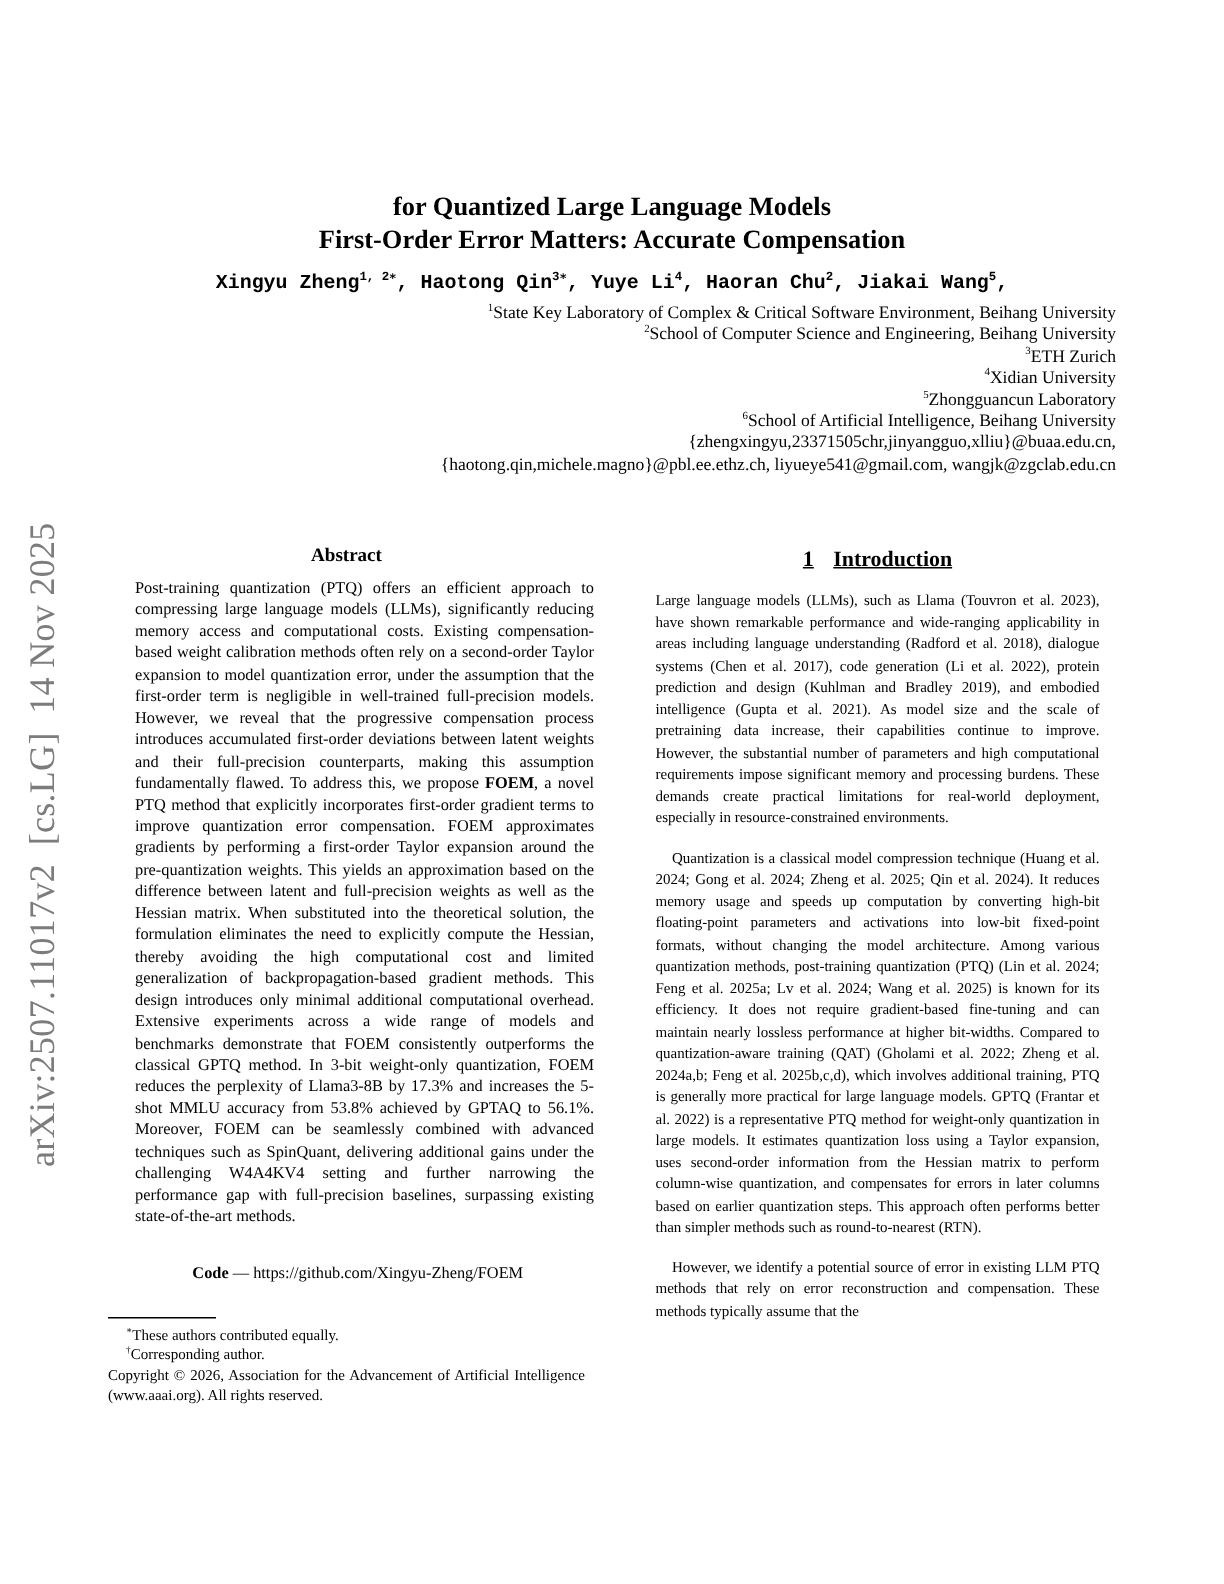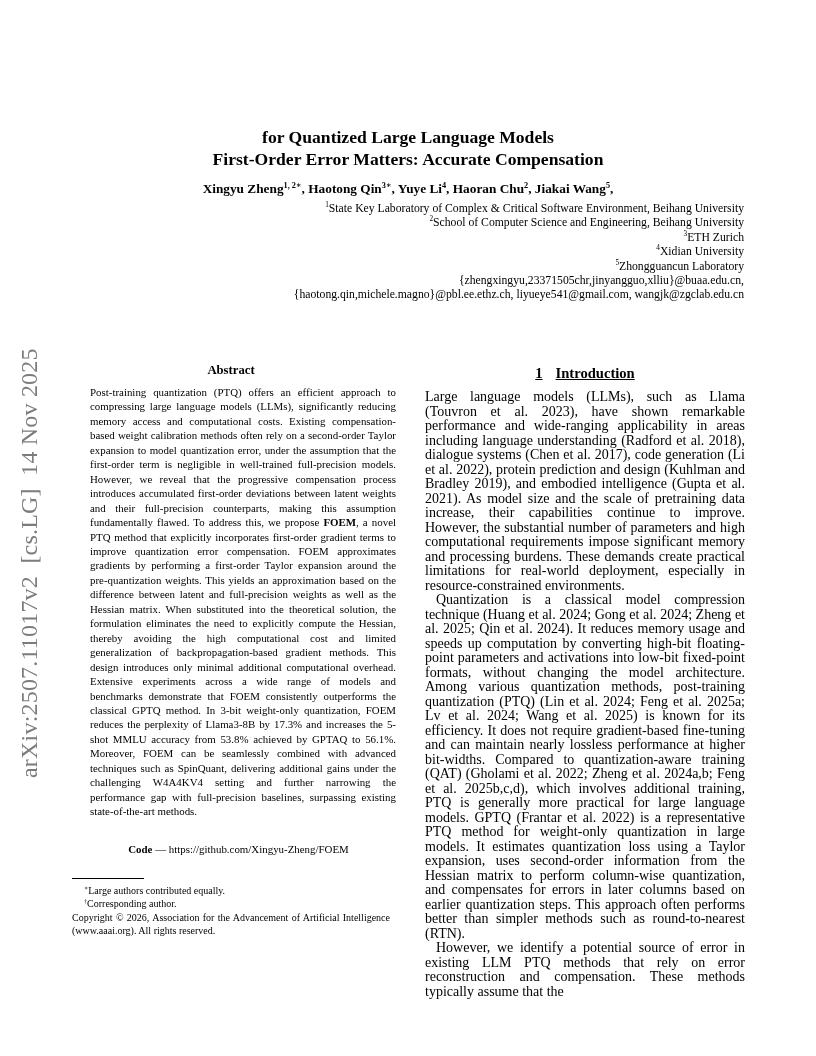--- a/index.html
+++ b/index.html
@@ -11,40 +11,40 @@
   
   .arxiv-banner{
     position:absolute;left:16px;top:778px;
     transform:rotate(-90deg);transform-origin:0 0;
     white-space:pre;font-size:24px;color:#7c7c7c;letter-spacing:.2px;
   }
   
   .header{position:absolute;left:72px;top:126px;width:672px;text-align:center;}
   .title{margin:0;font-size:17.6px;font-weight:bold;line-height:22px;}
   .title .tline{display:block;}
-  .authors{margin-top:9px;font-size:13.3px;font-weight:bold;line-height:19px;}
+  .authors{margin-top:9px;font-size:13.3px;font-weight:bold;line-height:19px;font-family:Liberation Mono, monospace;}
   .authors sup{font-size:62%;line-height:0;vertical-align:super;}
   .affils{margin-top:4px;font-size:11.7px;line-height:14.4px;}
   .affils sup{font-size:62%;line-height:0;vertical-align:super;}
   .affil-line,.email-line{display:block;text-align:right;}
   
   .col{position:absolute;top:363px;}
   .col-left{left:72px;width:324px;}
   .col-right{left:425px;width:320px;}
   .abstract-head{margin:0 0 7px 0;width:318px;text-align:center;font-size:12.7px;font-weight:bold;}
   .abstract-text{
     margin:0 0 0 18px;width:306px;text-align:justify;
     font-size:10.9px;line-height:14.45px;hyphens:auto;-webkit-hyphens:auto;
   }
   .code-line{margin:23px 0 0 9px;font-size:10.9px;line-height:14.45px;text-align:center;}
   .code-url{color:#000;text-decoration:none;}
   .section-head{margin:2px 0 8px 0;width:320px;text-align:center;font-size:14.6px;font-weight:bold;text-decoration:underline;}
   .secgap{display:inline-block;width:13px;}
   .body-text{
-    margin:0;text-align:justify;font-size:14px;line-height:14.5px;
+    margin:12px;text-align:justify;font-size:10px;line-height:14.5px;
     hyphens:auto;-webkit-hyphens:auto;
   }
   .body-text.indent{text-indent:11px;}
   
   .footnotes{position:absolute;left:72px;top:878px;width:318px;}
   .fnrule{width:72px;border-top:1.2px solid #000;margin-bottom:5px;}
   .fn{margin:0;font-size:10px;line-height:13.4px;text-align:justify;}
   .fn.indent{text-indent:12px;}
   .fn sup{font-size:62%;line-height:0;vertical-align:super;}
 </style>
@@ -66,34 +66,35 @@
         <span class="author"><span>Xingyu Zheng</span><sup>1, 2∗</sup><span>, </span></span><span class="author"><span>Haotong Qin</span><sup>3∗</sup><span>, </span></span><span class="author"><span>Yuye Li</span><sup>4</sup><span>, </span></span><span class="author"><span>Haoran Chu</span><sup>2</sup><span>, </span></span><span class="author"><span>Jiakai Wang</span><sup>5</sup><span>,</span></span>
       </div>
     </div>
 
     <div class="affils">
       <span class="affil-line"><sup>1</sup><span>State Key Laboratory of Complex &amp; Critical Software Environment, Beihang University</span></span>
       <span class="affil-line"><sup>2</sup><span>School of Computer Science and Engineering, Beihang University</span></span>
       <span class="affil-line"><sup>3</sup><span>ETH Zurich</span></span>
       <span class="affil-line"><sup>4</sup><span>Xidian University</span></span>
       <span class="affil-line"><sup>5</sup><span>Zhongguancun Laboratory</span></span>
+      <span class="affil-line"><sup>6</sup><span>School of Artificial Intelligence, Beihang University</span></span>
       <span class="email-line">{zhengxingyu,23371505chr,jinyangguo,xlliu}@buaa.edu.cn,</span>
       <span class="email-line">{haotong.qin,michele.magno}@pbl.ee.ethz.ch, liyueye541@gmail.com, wangjk@zgclab.edu.cn</span>
     </div>
   </header>
 
   <section class="col col-left">
     <h2 class="abstract-head">Abstract</h2>
     <p class="abstract-text"><span>Post-training quantization (PTQ) offers an efficient approach to compressing large language models (LLMs), significantly reducing memory access and computational costs. Existing compensation-based weight calibration methods often rely on a second-order Taylor expansion to model quantization error, under the assumption that the first-order term is negligible in well-trained full-precision models. However, we reveal that the progressive compensation process introduces accumulated first-order deviations between latent weights and their full-precision counterparts, making this assumption fundamentally flawed. To address this, we propose </span><b>FOEM</b><span>, a novel PTQ method that explicitly incorporates first-order gradient terms to improve quantization error compensation. FOEM approximates gradients by performing a first-order Taylor expansion around the pre-quantization weights. This yields an approximation based on the difference between latent and full-precision weights as well as the Hessian matrix. When substituted into the theoretical solution, the formulation eliminates the need to explicitly compute the Hessian, thereby avoiding the high computational cost and limited generalization of backpropagation-based gradient methods. This design introduces only minimal additional computational overhead. Extensive experiments across a wide range of models and benchmarks demonstrate that FOEM consistently outperforms the classical GPTQ method. In 3-bit weight-only quantization, FOEM reduces the perplexity of Llama3-8B by 17.3% and increases the 5-shot MMLU accuracy from 53.8% achieved by GPTAQ to 56.1%. Moreover, FOEM can be seamlessly combined with advanced techniques such as SpinQuant, delivering additional gains under the challenging W4A4KV4 setting and further narrowing the performance gap with full-precision baselines, surpassing existing state-of-the-art methods.</span></p>
     <p class="code-line"><b>Code</b><span> — </span><span class="code-url">https://github.com/Xingyu-Zheng/FOEM</span></p>
   </section>
 
   <div class="footnotes">
     <div class="fnrule"></div>
-    <p class="fn indent"><sup>∗</sup><span>Large authors contributed equally.</span></p>
+    <p class="fn indent"><sup>∗</sup><span>These authors contributed equally.</span></p>
     <p class="fn indent"><sup>†</sup><span>Corresponding author.</span></p>
     <p class="fn"><span>Copyright © 2026, Association for the Advancement of Artificial Intelligence (www.aaai.org). All rights reserved.</span></p>
   </div>
 
   <section class="col col-right">
     <h2 class="section-head"><span>1</span><span class="secgap"></span><span>Introduction</span></h2>
     <p class="body-text">Large language models (LLMs), such as Llama (Touvron et al. 2023), have shown remarkable performance and wide-ranging applicability in areas including language understanding (Radford et al. 2018), dialogue systems (Chen et al. 2017), code generation (Li et al. 2022), protein prediction and design (Kuhlman and Bradley 2019), and embodied intelligence (Gupta et al. 2021). As model size and the scale of pretraining data increase, their capabilities continue to improve. However, the substantial number of parameters and high computational requirements impose significant memory and processing burdens. These demands create practical limitations for real-world deployment, especially in resource-constrained environments.</p>
     <p class="body-text indent">Quantization is a classical model compression technique (Huang et al. 2024; Gong et al. 2024; Zheng et al. 2025; Qin et al. 2024). It reduces memory usage and speeds up computation by converting high-bit floating-point parameters and activations into low-bit fixed-point formats, without changing the model architecture. Among various quantization methods, post-training quantization (PTQ) (Lin et al. 2024; Feng et al. 2025a; Lv et al. 2024; Wang et al. 2025) is known for its efficiency. It does not require gradient-based fine-tuning and can maintain nearly lossless performance at higher bit-widths. Compared to quantization-aware training (QAT) (Gholami et al. 2022; Zheng et al. 2024a,b; Feng et al. 2025b,c,d), which involves additional training, PTQ is generally more practical for large language models. GPTQ (Frantar et al. 2022) is a representative PTQ method for weight-only quantization in large models. It estimates quantization loss using a Taylor expansion, uses second-order information from the Hessian matrix to perform column-wise quantization, and compensates for errors in later columns based on earlier quantization steps. This approach often performs better than simpler methods such as round-to-nearest (RTN).</p>
     <p class="body-text indent">However, we identify a potential source of error in existing LLM PTQ methods that rely on error reconstruction and compensation. These methods typically assume that the</p>
   </section>

